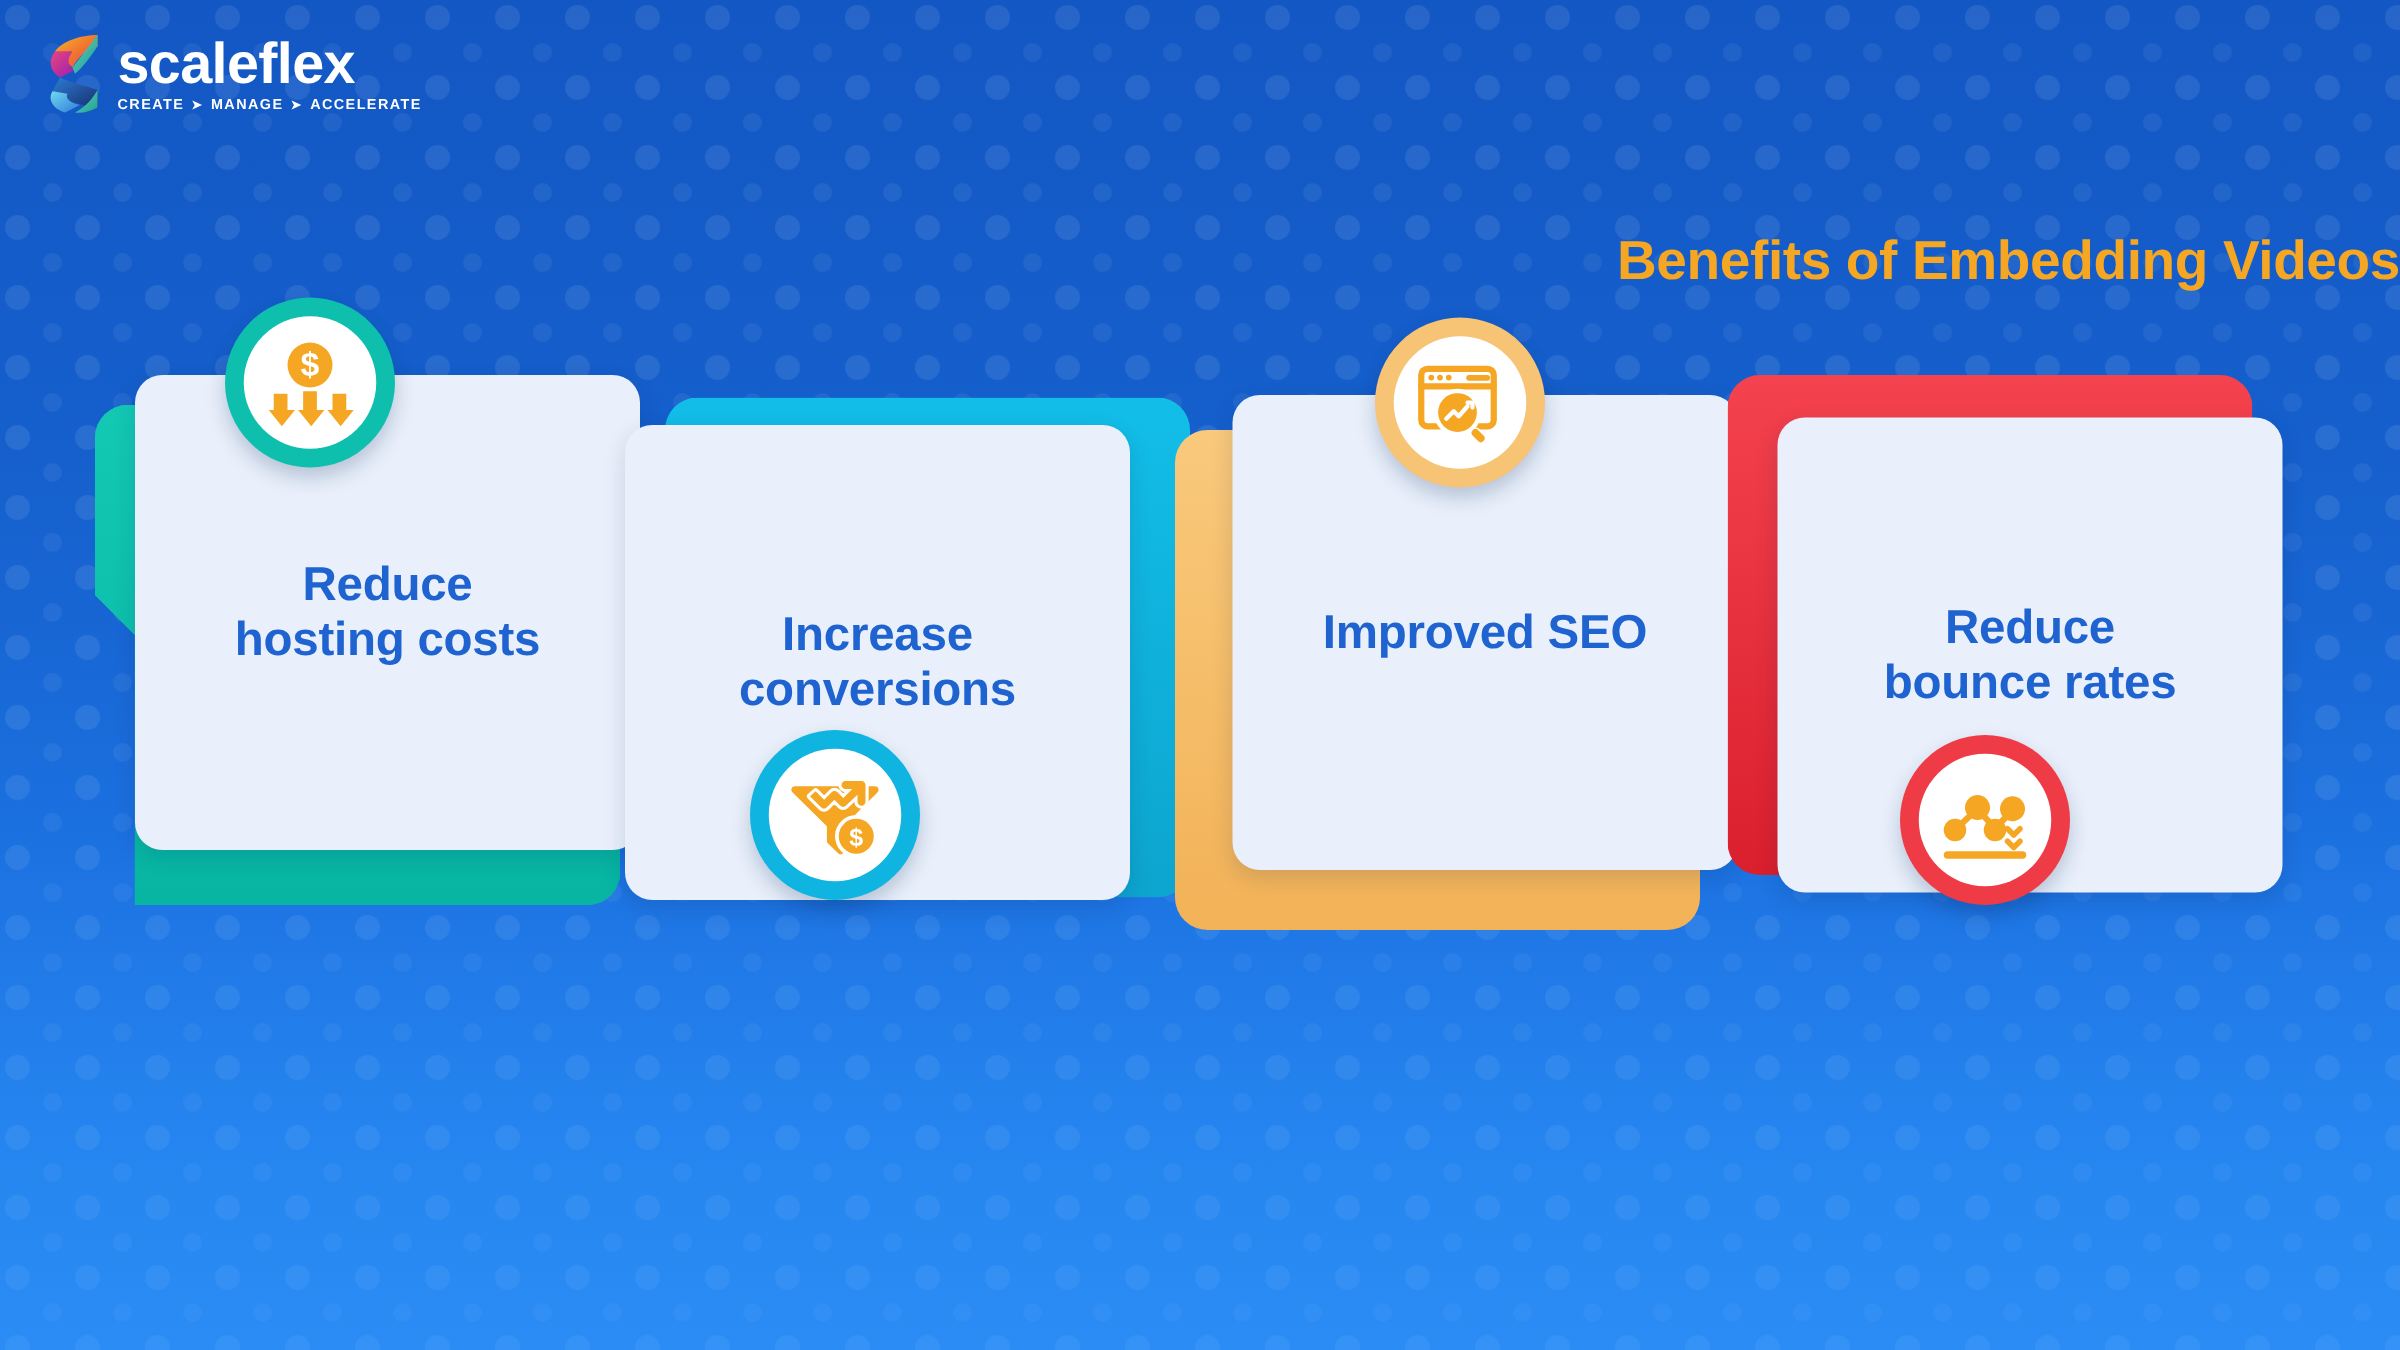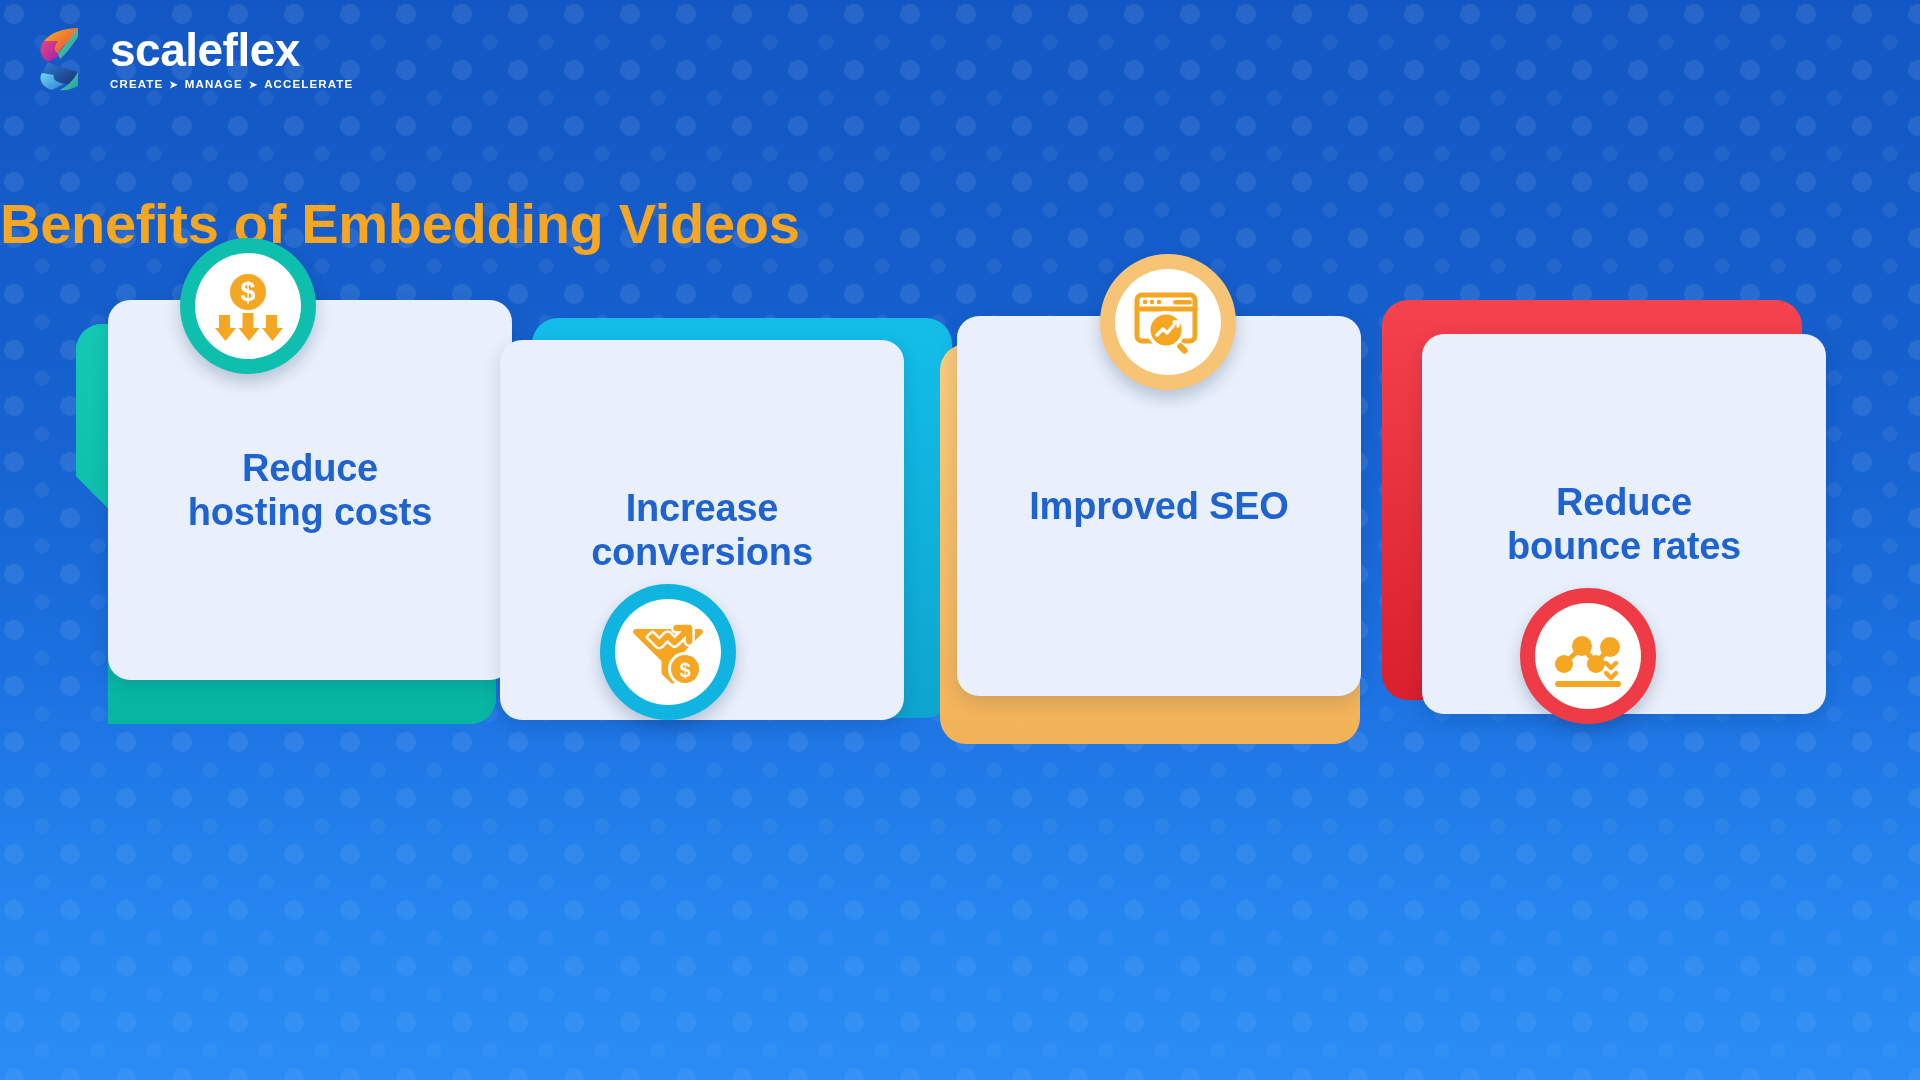--- a/index.html
+++ b/index.html
@@ -36,21 +36,21 @@
     pointer-events: none;
   }
 
   
   .logo {
     position: absolute;
     left: 34px;
     top: 24px;
     display: flex;
     align-items: center;
-    gap: 24px;
+    gap: 8px;
   }
   .logo-mark { width: 52px; height: 68px; display:block; }
   .logo-text { display: flex; flex-direction: column; justify-content: center; }
   .logo-word {
     color: #ffffff;
     font-size: 46px;
     font-weight: 700;
     letter-spacing: -0.5px;
     line-height: 1;
   }
@@ -62,23 +62,23 @@
     margin-top: 5px;
     white-space: nowrap;
   }
   .logo-tag .sep { font-size: 10px; padding: 0 2px; }
 
   
   .title {
     position: absolute;
     left: 0; right: 0;
     top: 158px;
-    text-align: left;
+    text-align: right;
     color: #F5A623;
-    font-size: 56px;
+    font-size: 44px;
     font-weight: 700;
     letter-spacing: -0.3px;
     line-height: 1;
   }
 
   
   .cards {
     position: absolute;
     left: 0; right: 0;
     top: 0;
@@ -145,21 +145,21 @@
   #cardwrap-0 .card     { left: 48px; top: 0px; }
   #cardwrap-0 .badge    { left: 120px; top: -62px; }
 
   #cardwrap-1 { left: 500px; top: 300px; padding-left: 28px; }
   #cardwrap-1 .backdrop { left: 32px; top: 18px; }
   #cardwrap-1 .card     { left: 0px;  top: 40px; }
   #cardwrap-1 .badge    { left: 100px; top: 284px; }
 
   #cardwrap-2 { left: 940px; top: 300px; }
   #cardwrap-2 .backdrop { left: 0px;  top: 44px; }
-  #cardwrap-2 .card     { left: 17px; top: 16px; }
+  #cardwrap-2 .card     { left: 46px; top: 16px; }
   #cardwrap-2 .badge    { left: 160px; top: -46px; }
 
   #cardwrap-3 { left: 1382px; top: 300px; }
   #cardwrap-3 .backdrop { left: 0px;  top: 0px; }
   #cardwrap-3 .card     { left: 40px; top: 34px; }
   #cardwrap-3 .badge    { left: 138px; top: 288px; }
 </style>
 </head>
 <body>
 

